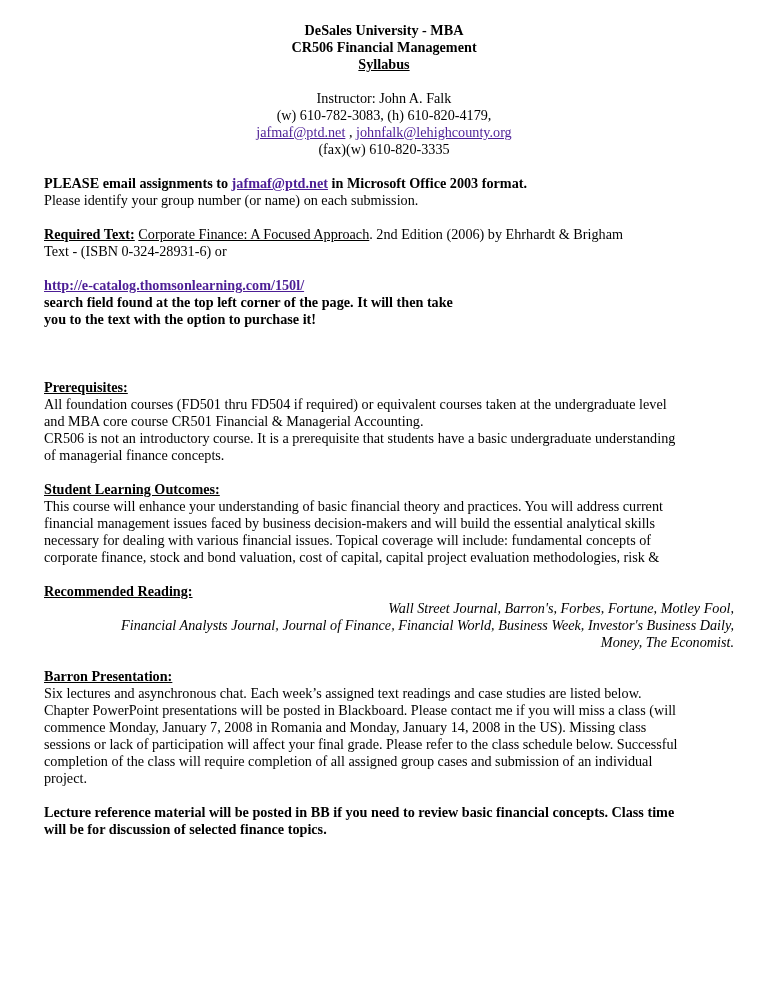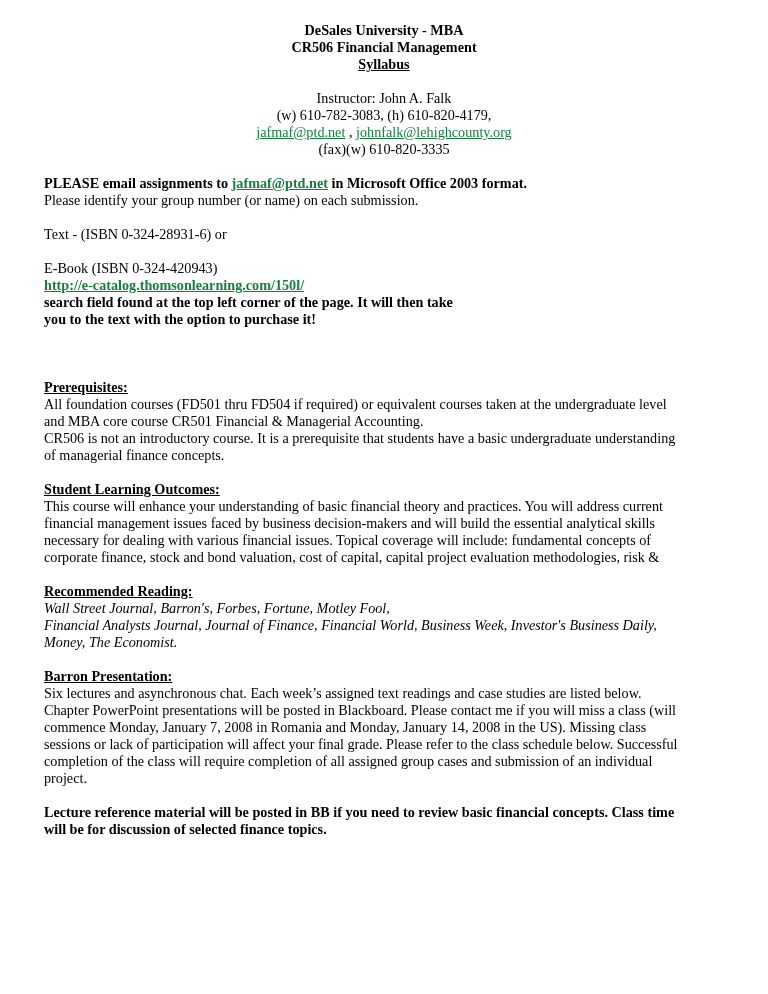--- a/index.html
+++ b/index.html
@@ -5,22 +5,22 @@
   html, body { margin: 0; padding: 0; background: #ffffff; }
   body {
     width: 768px; height: 994px; overflow: hidden;
     font-family: "Liberation Serif", "DejaVu Serif", serif;
     font-size: 14.2px; line-height: 17px; color: #000;
   }
   .page { position: relative; padding: 0 0 0 44px; width: 690px; }
   .center { text-align: center; width: 680px; margin-left: 0; }
   .b { font-weight: bold; }
   .u { text-decoration: underline; }
-  .i { font-style: italic; }
-  a { color: #15803d; text-decoration: underline; }
+  .i { font-style: italic; text-align: right; }
+  a { color: #4c1d95; text-decoration: underline; }
   .blank { height: 17px; }
   p { margin: 0; }
   .header { padding-top: 22px; }
   .sec-head { font-weight: bold; text-decoration: underline; }
 </style>
 </head>
 <body>
 
 <div class="page">
 
@@ -42,23 +42,26 @@
   <div>
     <p class="b">
       <span>PLEASE email assignments to </span><a>jafmaf@ptd.net</a><span> in Microsoft Office 2003 format.</span>
     </p>
     <p>Please identify your group number (or name) on each submission.</p>
   </div>
 
   <div class="blank"></div>
 
   <div>
+    <p>
+      <span class="sec-head">Required Text:</span>
+      <span class="u">Corporate Finance: A Focused Approach</span><span>. 2nd Edition (2006) by Ehrhardt &amp; Brigham</span>
+    </p>
     <p>Text - (ISBN 0-324-28931-6) or</p>
     <div class="blank"></div>
-    <p>E-Book (ISBN 0-324-420943)</p>
     <p class="b"><a>http://e-catalog.thomsonlearning.com/150l/</a></p>
     <p class="b">search field found at the top left corner of the page. It will then take</p>
     <p class="b">you to the text with the option to purchase it!</p>
   </div>
 
   <div class="blank"></div>
   <div class="blank"></div>
   <div class="blank"></div>
 
   <div>

